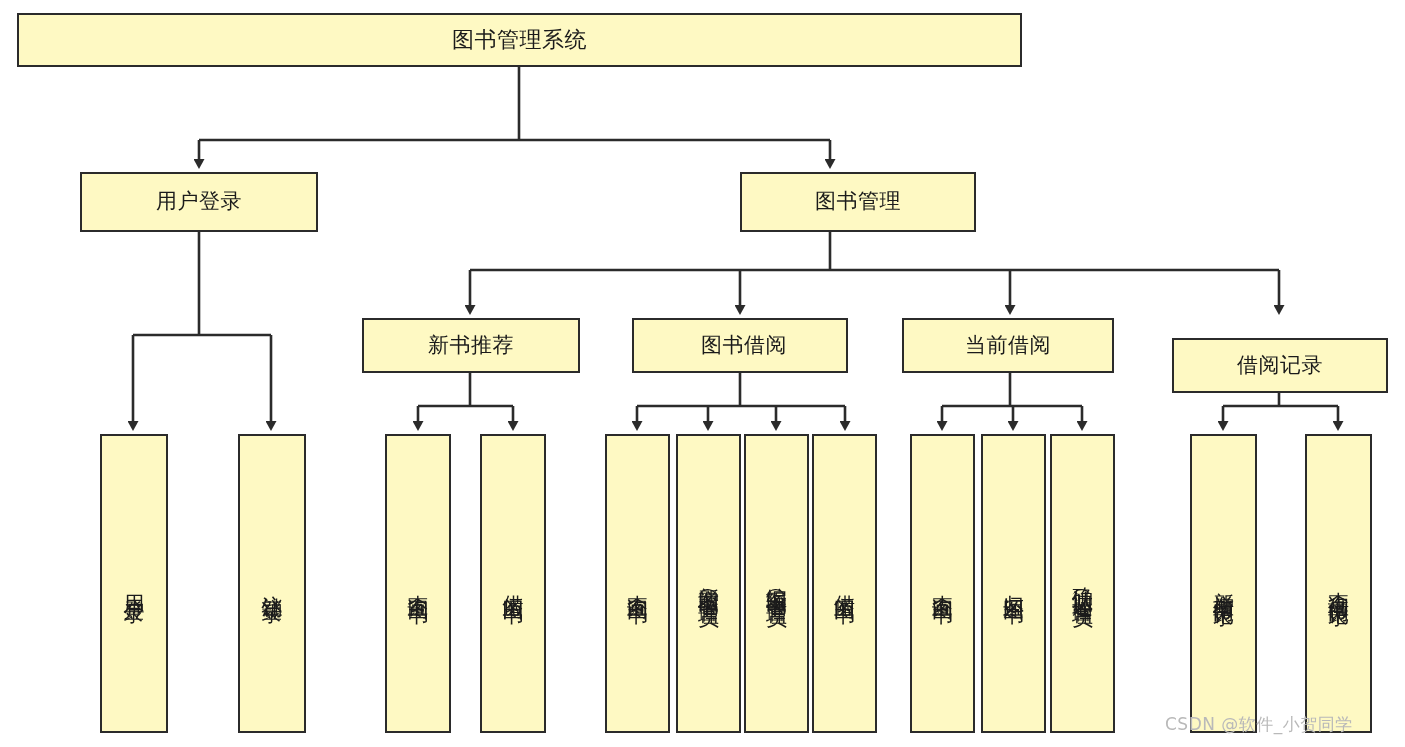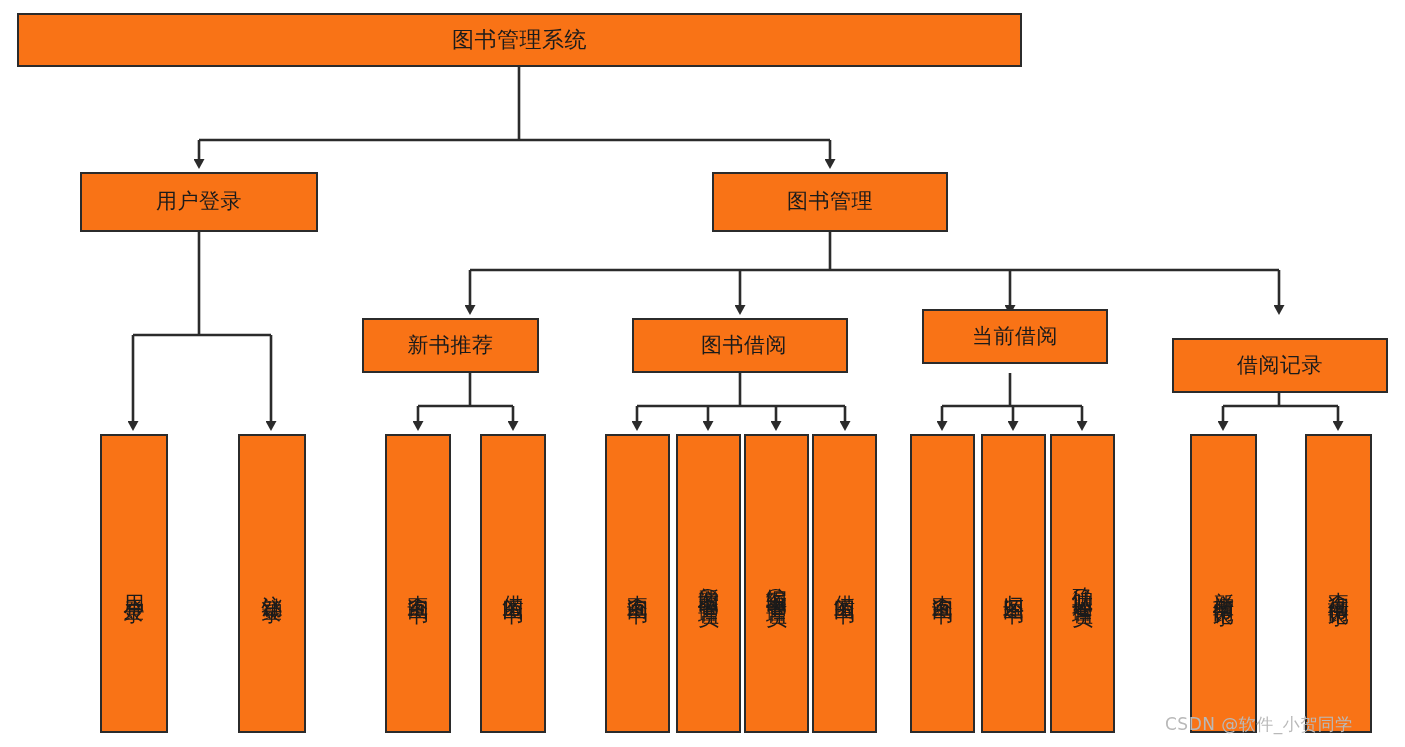--- a/index.html
+++ b/index.html
@@ -22,21 +22,21 @@
     left: 0;
     top: 0;
     width: 1405px;
     height: 747px;
     pointer-events: none;
   }
   .node {
     position: absolute;
     box-sizing: border-box;
     border: 2.5px solid #2b2b2b;
-    background: #f97316;
+    background: #fef9c3;
     display: flex;
     align-items: center;
     justify-content: center;
     color: #1b1b1b;
   }
   .node .lbl {
     font-size: 21px;
     line-height: 1.12;
     letter-spacing: 0.5px;
     white-space: nowrap;
@@ -118,31 +118,31 @@
     </g>
   </svg>
 
   <div class="node root" style="left:17px; top:13px; width:1005px; height:54px;">
     <span class="lbl">图书管理系统</span>
   </div>
 
   <div class="node" style="left:80px; top:172px; width:238px; height:60px;">
     <span class="lbl">用户登录</span>
   </div>
-  <div class="node" style="left:712px; top:172px; width:236px; height:60px;">
+  <div class="node" style="left:740px; top:172px; width:236px; height:60px;">
     <span class="lbl">图书管理</span>
   </div>
 
-  <div class="node" style="left:362px; top:318px; width:177px; height:55px;">
+  <div class="node" style="left:362px; top:318px; width:218px; height:55px;">
     <span class="lbl">新书推荐</span>
   </div>
   <div class="node" style="left:632px; top:318px; width:216px; height:55px;padding-left:8px;">
     <span class="lbl">图书借阅</span>
   </div>
-  <div class="node" style="left:902px; top:309px; width:186px; height:55px;margin-left:20px;">
+  <div class="node" style="left:902px; top:318px; width:212px; height:55px;">
     <span class="lbl">当前借阅</span>
   </div>
   <div class="node" style="left:1172px; top:318px; width:216px; height:55px;margin-top:20px;">
     <span class="lbl">借阅记录</span>
   </div>
 
   <div class="node vert" style="left:100px; top:434px; width:68px; height:299px;">
     <span class="lbl">用户登录</span>
   </div>
   <div class="node vert" style="left:238px; top:434px; width:68px; height:299px;">

